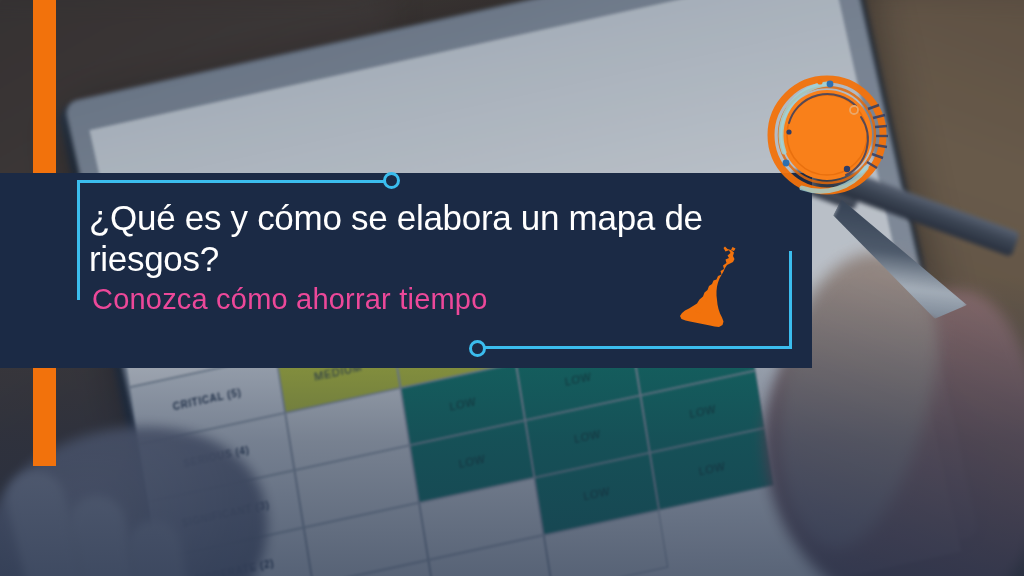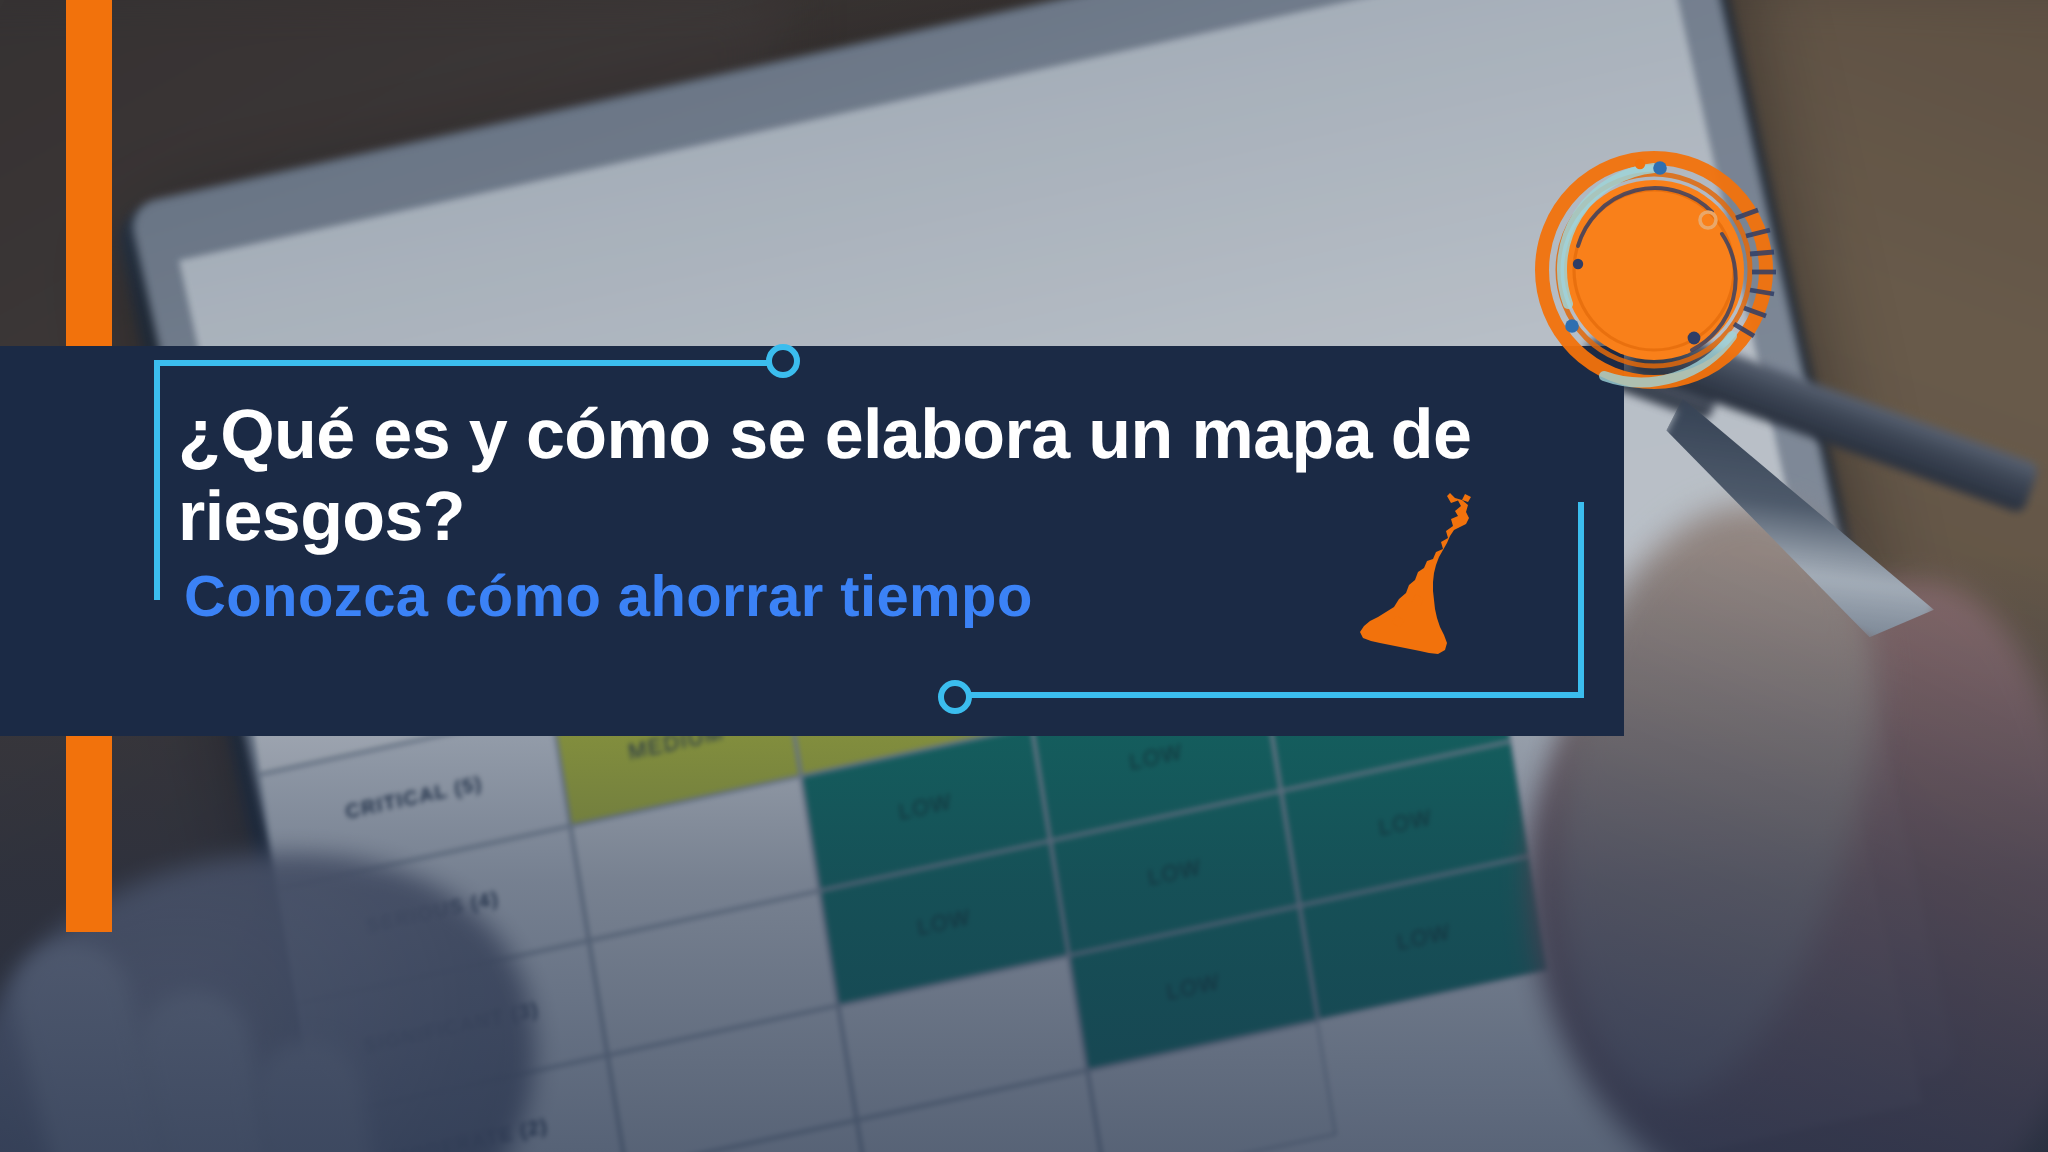--- a/index.html
+++ b/index.html
@@ -146,26 +146,26 @@
     border-right:3px solid #3BBDEE; border-bottom:3px solid #3BBDEE;
     pointer-events:none;
   }
   .dot-bot {
     position:absolute; left:469px; top:340px; width:17px; height:17px;
     border:3px solid #3BBDEE; border-radius:50%; background:#1B2A45;
   }
 
   .headline {
     position:absolute; left:89px; top:198px; width:690px;
-    color:#FFFFFF; font-size:35px; font-weight:700; line-height:1.17;
+    color:#FFFFFF; font-size:35px; font-weight:400; line-height:1.17;
     letter-spacing:-.3px;
   }
   .subhead {
     position:absolute; left:92px; top:283px;
-    color:#3b82f6; font-size:29px; font-weight:700; letter-spacing:.2px;
+    color:#ec4899; font-size:29px; font-weight:400; letter-spacing:.2px;
   }
 
   
   .chile { position:absolute; left:676px; top:246px; width:66px; height:84px; }
 </style>
 </head>
 <body>
 
 <div id="stage">
 

